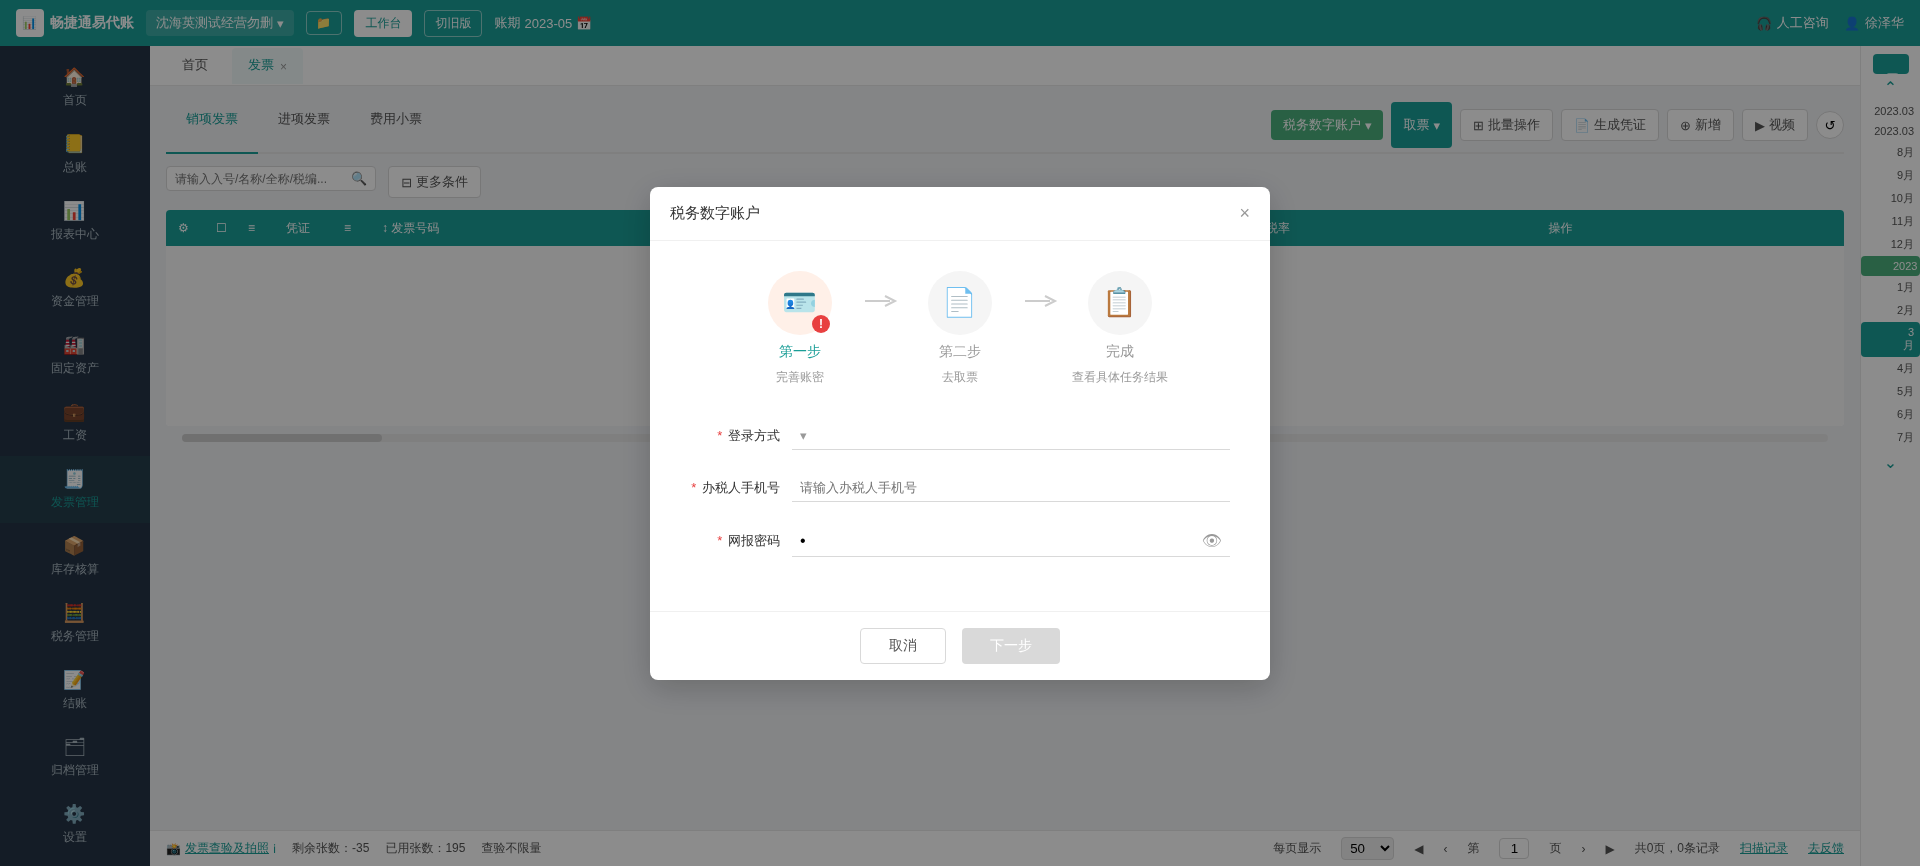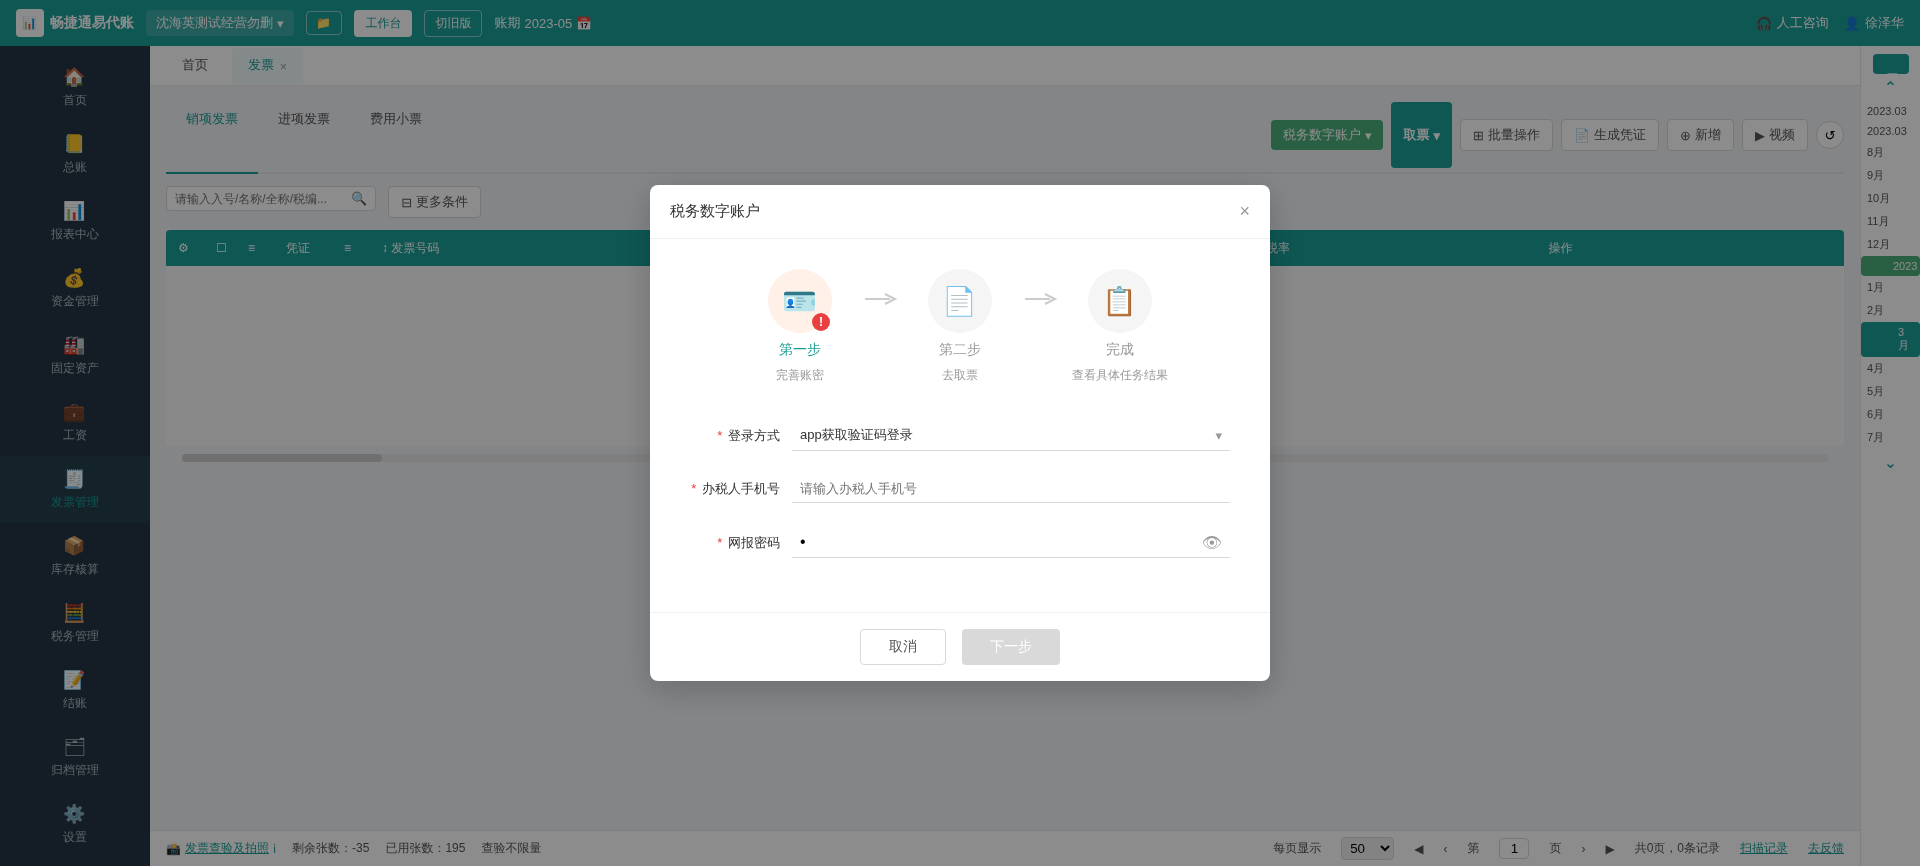--- a/index.html
+++ b/index.html
@@ -192,24 +192,24 @@
       padding: 6px 12px;
       cursor: pointer;
       font-size: 13px;
       display: flex; align-items: center; gap: 4px;
     }
     .btn-fetch {
       background: #1a9e97;
       color: #fff;
       border: none;
       border-radius: 4px;
-      padding: 24px 12px;
-      cursor: pointer;
-      font-size: 13px;
-      display: flex; align-items: center; gap: 4px; font-weight: bold;
+      padding: 14px 12px;
+      cursor: pointer;
+      font-size: 13px;
+      display: flex; align-items: center; gap: 4px;
     }
     .btn-outline {
       background: #fff;
       color: #555;
       border: 1px solid #d9d9d9;
       border-radius: 4px;
       padding: 6px 12px;
       cursor: pointer;
       font-size: 13px;
       display: flex; align-items: center; gap: 4px;
@@ -250,21 +250,21 @@
       align-items: center;
       padding: 8px 0;
       gap: 4px;
     }
     .period-item {
       font-size: 11px;
       color: #555;
       padding: 4px 6px;
       cursor: pointer;
       width: 100%;
-      text-align: left;
+      text-align: right;
       border-radius: 2px;
     }
     .period-item.active { background: #1a9e97; color: #fff; border-radius: 4px; padding-left: 37px; }
     .period-item.highlight { background: #4caf7d; color: #fff; border-radius: 4px; padding-left: 32px; }
 
     
     .bottom-bar {
       height: 36px;
       background: #fff;
       border-top: 1px solid #e8e8e8;
@@ -738,21 +738,20 @@
           <span class="step-desc">查看具体任务结果</span>
         </div>
       </div>
 
       <div class="form-row">
         <div class="form-label">
           <span class="required">*</span>
           <span>登录方式</span>
         </div>
         <div class="form-select">
-          <span class="form-select-text">app获取验证码登录</span>
           <span class="form-select-arrow">▾</span>
         </div>
       </div>
 
       <div class="form-row">
         <div class="form-label">
           <span class="required">*</span>
           <span>办税人手机号</span>
         </div>
         <div style="flex:1;border-bottom:1px solid #d9d9d9;">

